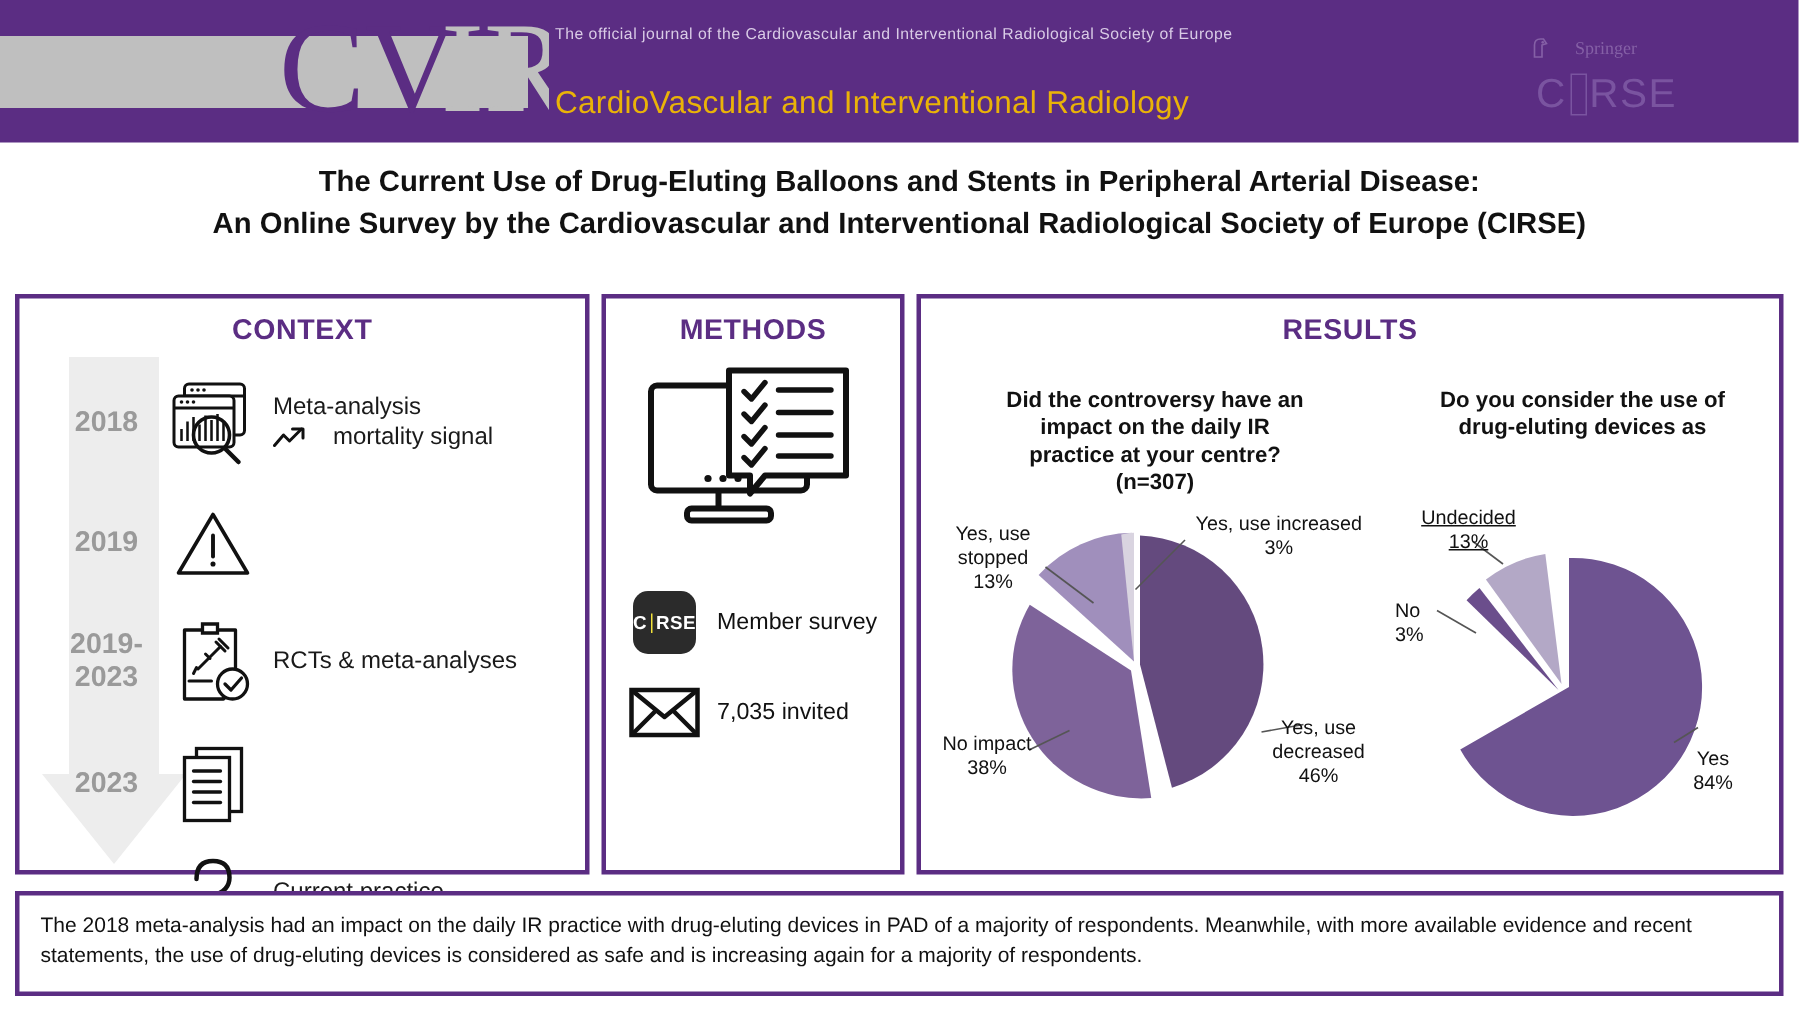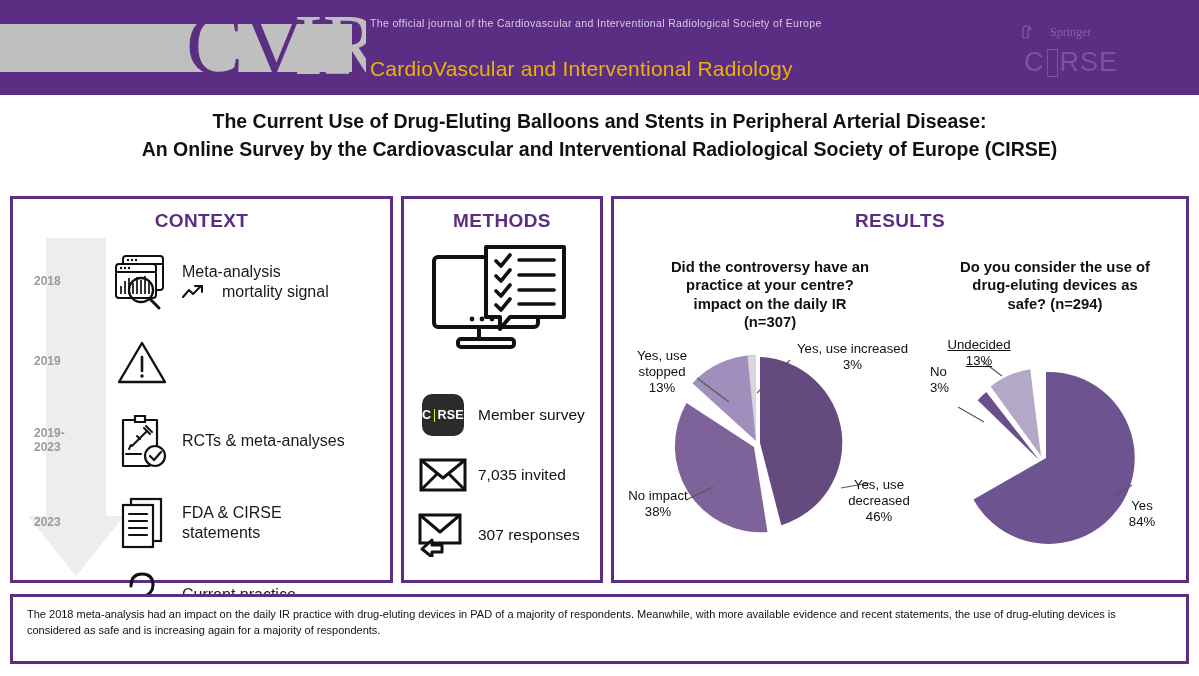--- a/index.html
+++ b/index.html
@@ -27,21 +27,21 @@
   .panel{position:absolute;border:3px solid #5B2D83;background:#fff;box-sizing:border-box;}
   #panel-context{left:10px;top:196px;width:383px;height:387px;}
   #panel-methods{left:401px;top:196px;width:202px;height:387px;}
   #panel-results{left:611px;top:196px;width:578px;height:387px;}
   .panel-title{text-align:center;font-size:19px;font-weight:bold;color:#5B2D83;margin-top:11px;letter-spacing:.4px;}
 
   
   .tl-arrow{position:absolute;left:28px;top:238px;width:100px;height:340px;}
   .ctx-rows{position:absolute;left:34px;top:238px;width:350px;}
   .ctx-row{display:flex;align-items:center;height:auto;margin-bottom:2px;}
-  .ctx-year{width:74px;font-size:12px;font-weight:bold;color:#9A9A9A;line-height:1.15;flex:none;}
+  .ctx-year{width:74px;text-align:center;font-size:19px;font-weight:bold;color:#9A9A9A;line-height:1.15;flex:none;}
   .ctx-icon{width:68px;flex:none;display:flex;align-items:center;justify-content:center;}
   .ctx-label{font-size:16px;color:#1a1a1a;line-height:1.22;padding-left:6px;}
   .ctx-label .sub{display:flex;align-items:center;gap:18px;}
   .r1{height:88px;} .r2{height:68px;} .r3{height:86px;} .r4{height:74px;} .r5{height:66px;}
 
   
   .m-monitor{position:absolute;left:424px;top:243px;width:155px;height:122px;}
   .m-rows{position:absolute;left:412px;top:385px;width:190px;}
   .m-row{display:flex;align-items:center;height:60px;}
   .m-icon{width:62px;flex:none;display:flex;align-items:center;justify-content:center;}
@@ -57,21 +57,21 @@
   .pie-wrap{position:absolute;}
   #pie1{left:668px;top:355px;width:180px;height:180px;}
   #pie2{left:955px;top:368px;width:180px;height:180px;}
   .plabel{position:absolute;font-size:13.2px;color:#111;line-height:1.22;}
   .plabel.c{text-align:center;}
   .leader{position:absolute;stroke:#555;stroke-width:1.1;}
 
   
   #conclusion{position:absolute;left:10px;top:594px;width:1179px;height:70px;
     border:3px solid #5B2D83;box-sizing:border-box;background:#fff;}
-  .concl-text{padding:10px 14px 0 14px;font-size:11px;color:#111;line-height:1.42;}
+  .concl-text{padding:10px 14px 0 14px;font-size:14px;color:#111;line-height:1.42;}
   .ico{display:block;}
 </style>
 </head>
 <body>
 
 <div class="header">
   <div class="hdr-graybar"></div>
 
   <div class="hdr-logo">
     <svg width="180" height="88" viewBox="0 0 180 88">
@@ -196,24 +196,20 @@
         <rect x="14" y="4" width="30" height="42" fill="#fff" stroke="#111" stroke-width="2.2"></rect>
         <rect x="6" y="10" width="30" height="42" fill="#fff" stroke="#111" stroke-width="2.2"></rect>
         <g stroke="#111" stroke-width="2.2" stroke-linecap="round">
           <line x1="12" y1="19" x2="30" y2="19"></line>
           <line x1="12" y1="26" x2="30" y2="26"></line>
           <line x1="12" y1="33" x2="30" y2="33"></line>
           <line x1="12" y1="40" x2="30" y2="40"></line>
         </g>
       </svg>
     </div>
-    <div class="ctx-label">
-      <div>FDA &amp; CIRSE</div>
-      <div>statements</div>
-    </div>
   </div>
 
   <div class="ctx-row r5">
     <div class="ctx-year"></div>
     <div class="ctx-icon">
       <svg width="42" height="52" viewBox="0 0 42 52" class="ico">
         <path d="M10 17 Q10 5 21 5 Q32 5 32 16 Q32 25 21 28 L21 37" fill="none" stroke="#111" stroke-width="3" stroke-linecap="round"></path>
         <circle cx="21" cy="45" r="3.4" fill="none" stroke="#111" stroke-width="3"></circle>
       </svg>
     </div>
@@ -266,40 +262,30 @@
     <div class="m-icon">
       <svg width="48" height="36" viewBox="0 0 48 36" class="ico">
         <rect x="2" y="3" width="44" height="30" fill="#fff" stroke="#111" stroke-width="3"></rect>
         <path d="M2 3 L24 21 L46 3" fill="none" stroke="#111" stroke-width="3" stroke-linejoin="round"></path>
         <path d="M2 33 L18 17 M46 33 L30 17" fill="none" stroke="#111" stroke-width="3"></path>
       </svg>
     </div>
     <div class="m-label">7,035 invited</div>
   </div>
 
-  <div class="m-row">
-    <div class="m-icon">
-      <svg width="50" height="44" viewBox="0 0 50 44" class="ico">
-        <rect x="2" y="2" width="40" height="28" fill="#fff" stroke="#111" stroke-width="3"></rect>
-        <path d="M2 2 L22 19 L42 2" fill="none" stroke="#111" stroke-width="3" stroke-linejoin="round"></path>
-        <path d="M24 32 L14 32 L14 27 L4 36 L14 44 L14 39 L24 39 Z" fill="#fff" stroke="#111" stroke-width="3" stroke-linejoin="round"></path>
-      </svg>
-    </div>
-    <div class="m-label">307 responses</div>
-  </div>
 </div>
 
 <div class="panel" id="panel-results">
   <div class="panel-title">RESULTS</div>
 </div>
 
 <div class="chart-title" id="ct1">
   <div>Did the controversy have an</div>
+  <div>impact on the daily IR</div>
   <div>practice at your centre?</div>
-  <div>impact on the daily IR</div>
   <div>(n=307)</div>
 </div>
 
 <div class="pie-wrap" id="pie1">
   <svg width="180" height="180" viewBox="0 0 180 180">
 
     <path d="M92 88 L92 2 A86 86 0 0 1 113.3 170.2 Z" fill="#644A7E"></path>
 
     <path d="M86 92 L99.5 177 A86 86 0 0 1 18.5 48.1 Z" fill="#7E639A"></path>
 
@@ -332,21 +318,20 @@
 </div>
 
 <div class="plabel c" style="left:840px;top:477px;width:78px;">
   <div>Yes, use decreased</div>
   <div>46%</div>
 </div>
 
 <div class="chart-title" id="ct2">
   <div>Do you consider the use of</div>
   <div>drug-eluting devices as</div>
-  <div>safe? (n=294)</div>
 </div>
 
 <div class="pie-wrap" id="pie2">
   <svg width="180" height="180" viewBox="0 0 180 180">
 
     <path d="M91 90 L91 4 A86 86 0 1 1 18.5 131.6 Z" fill="#6E5391"></path>
 
     <path d="M86 88 L35.6 18.4 A86 86 0 0 1 75.2 1.3 Z" fill="#B3A8C6"></path>
 
     <path d="M84 92 L22.7 32.2 A86 86 0 0 1 31.3 24.0 Z" fill="#6B4E8C"></path>
@@ -357,21 +342,21 @@
   <line x1="52" y1="21" x2="72" y2="36" stroke="#555" stroke-width="1.1"></line>
   <line x1="28" y1="67" x2="54" y2="82" stroke="#555" stroke-width="1.1"></line>
   <line x1="186" y1="155" x2="202" y2="145" stroke="#555" stroke-width="1.1"></line>
 </svg>
 
 <div class="plabel c" style="left:938px;top:337px;width:82px;text-decoration:underline;">
   <div>Undecided</div>
   <div>13%</div>
 </div>
 
-<div class="plabel" style="left:930px;top:364px;width:40px;">
+<div class="plabel" style="left:930px;top:399px;width:40px;">
   <div>No</div>
   <div>3%</div>
 </div>
 
 <div class="plabel c" style="left:1118px;top:498px;width:48px;">
   <div>Yes</div>
   <div>84%</div>
 </div>
 
 <div id="conclusion">

